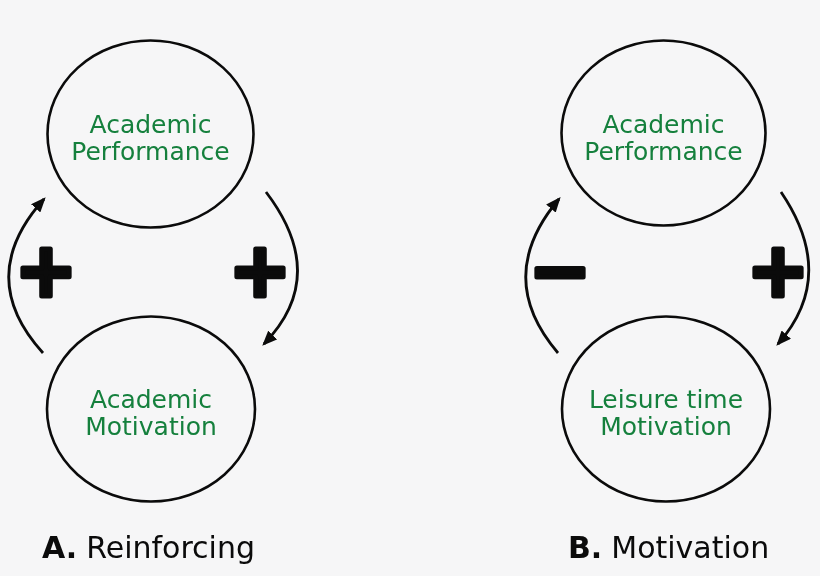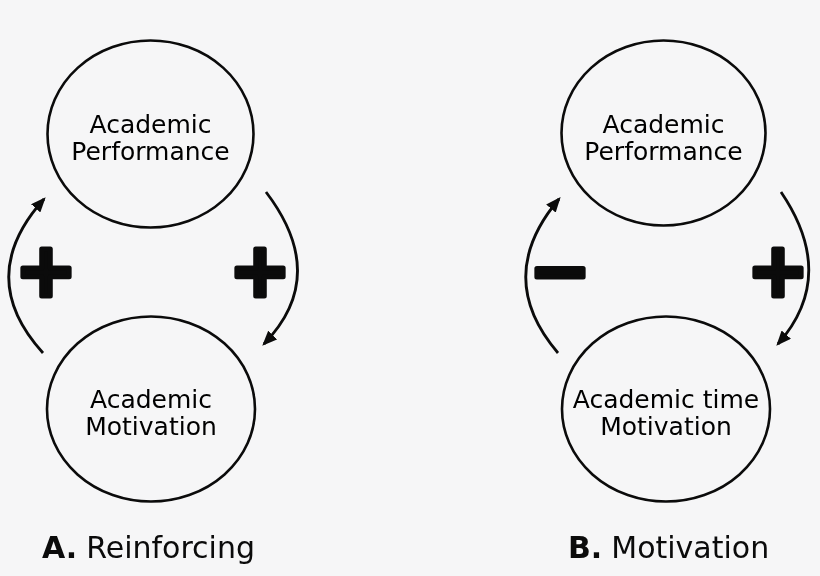--- a/index.html
+++ b/index.html
@@ -19,21 +19,21 @@
     position: absolute;
     top: 0;
     left: 0;
   }
   .node-label {
     position: absolute;
     transform: translate(-50%, -50%);
     text-align: center;
     font-size: 25px;
     line-height: 27px;
-    color: #000000;
+    color: #15803d;
     white-space: nowrap;
   }
   .caption {
     position: absolute;
     top: 529px;
     font-size: 30px;
     line-height: 38px;
     color: #0b0b0b;
     white-space: nowrap;
   }
@@ -100,21 +100,21 @@
   <div class="node-label" style="left:151px; top:412.5px;">
     <div>Academic</div>
     <div>Motivation</div>
   </div>
 
   <div class="node-label" style="left:663.5px; top:137.5px;">
     <div>Academic</div>
     <div>Performance</div>
   </div>
   <div class="node-label" style="left:666px; top:412.5px;">
-    <div>Academic time</div>
+    <div>Leisure time</div>
     <div>Motivation</div>
   </div>
 
   <div class="caption" style="left:42px;">
     <span class="prefix">A.</span><span>Reinforcing</span>
   </div>
   <div class="caption" style="left:568px;">
     <span class="prefix">B.</span><span>Motivation</span>
   </div>
 

